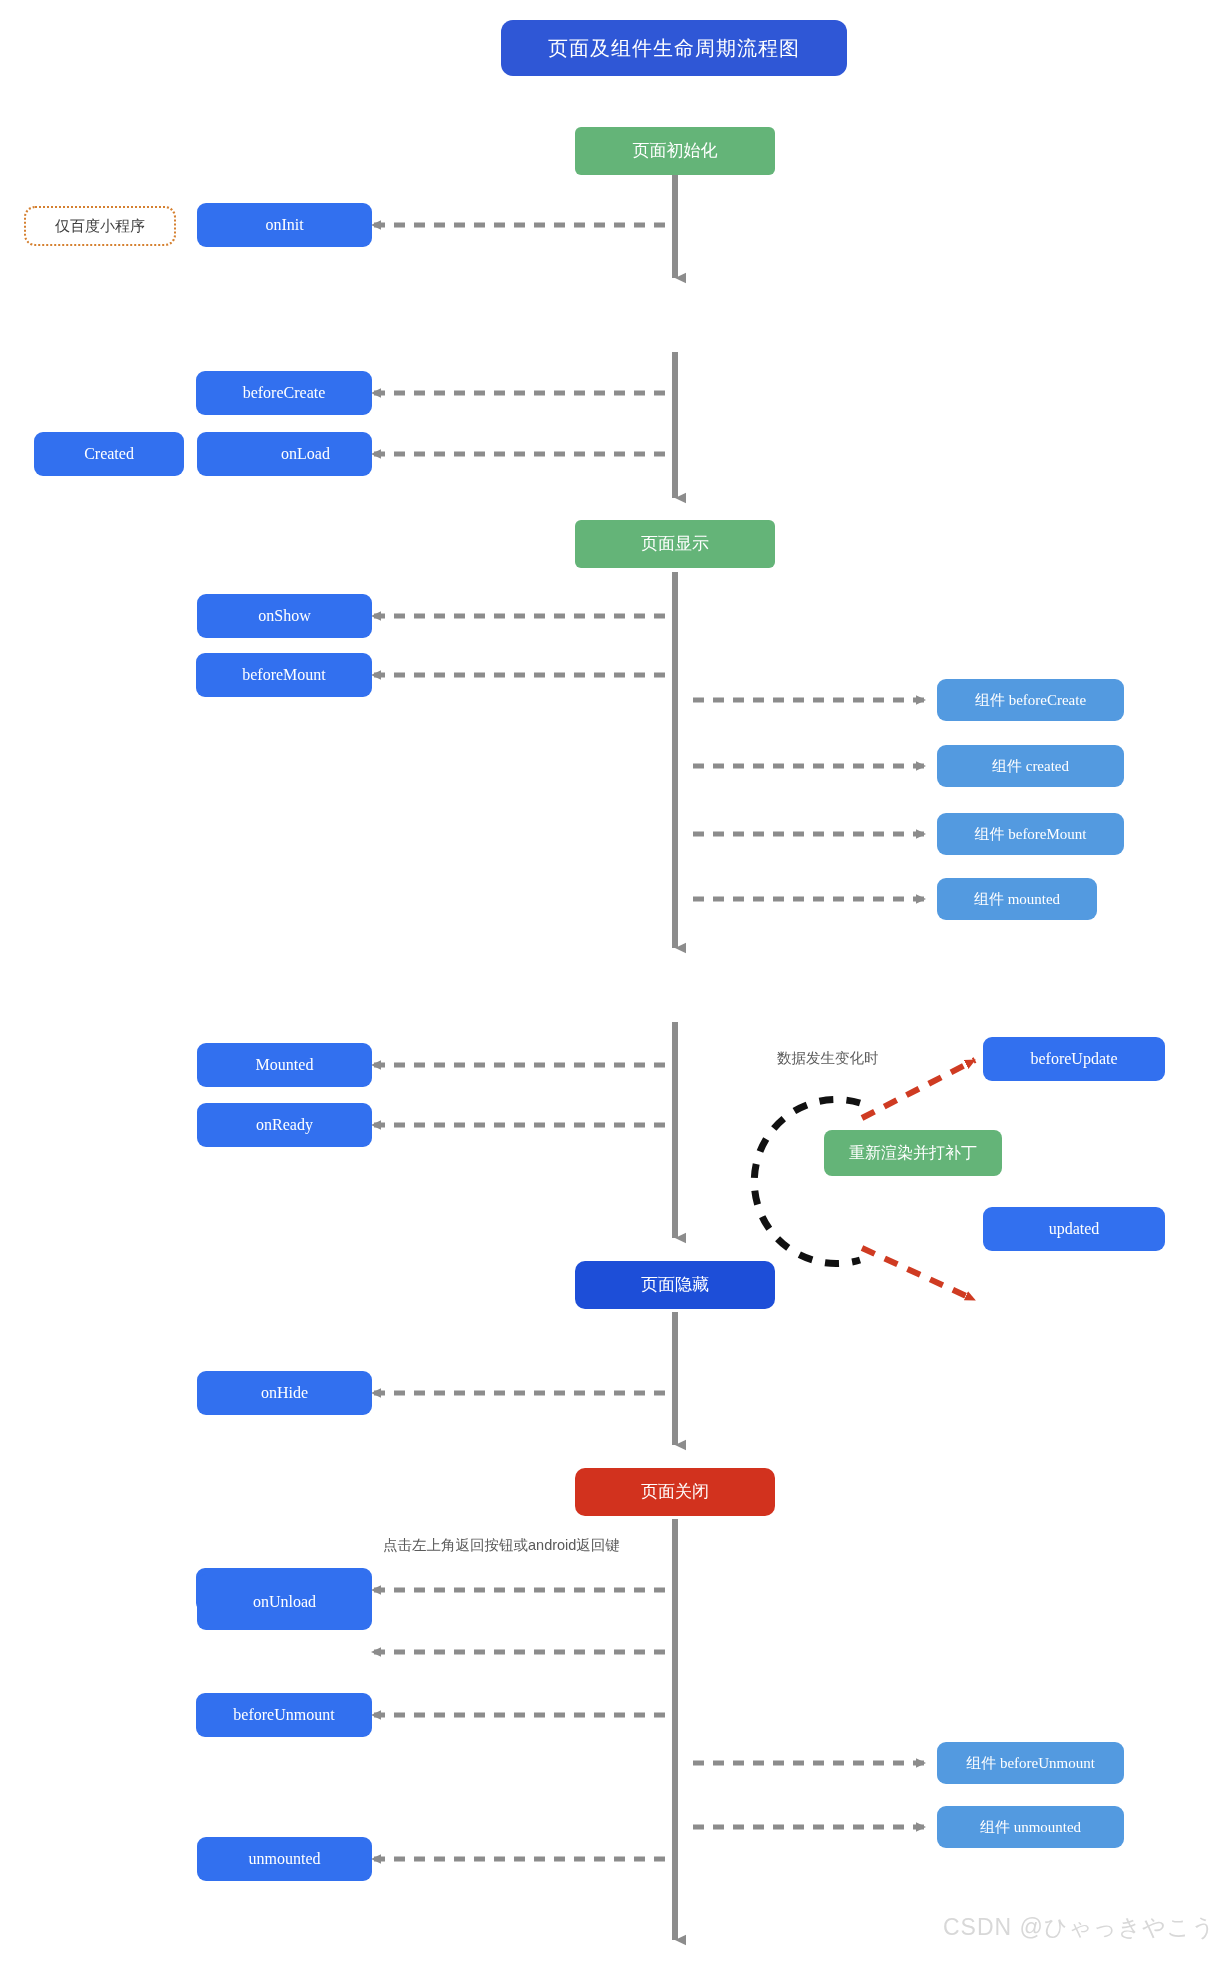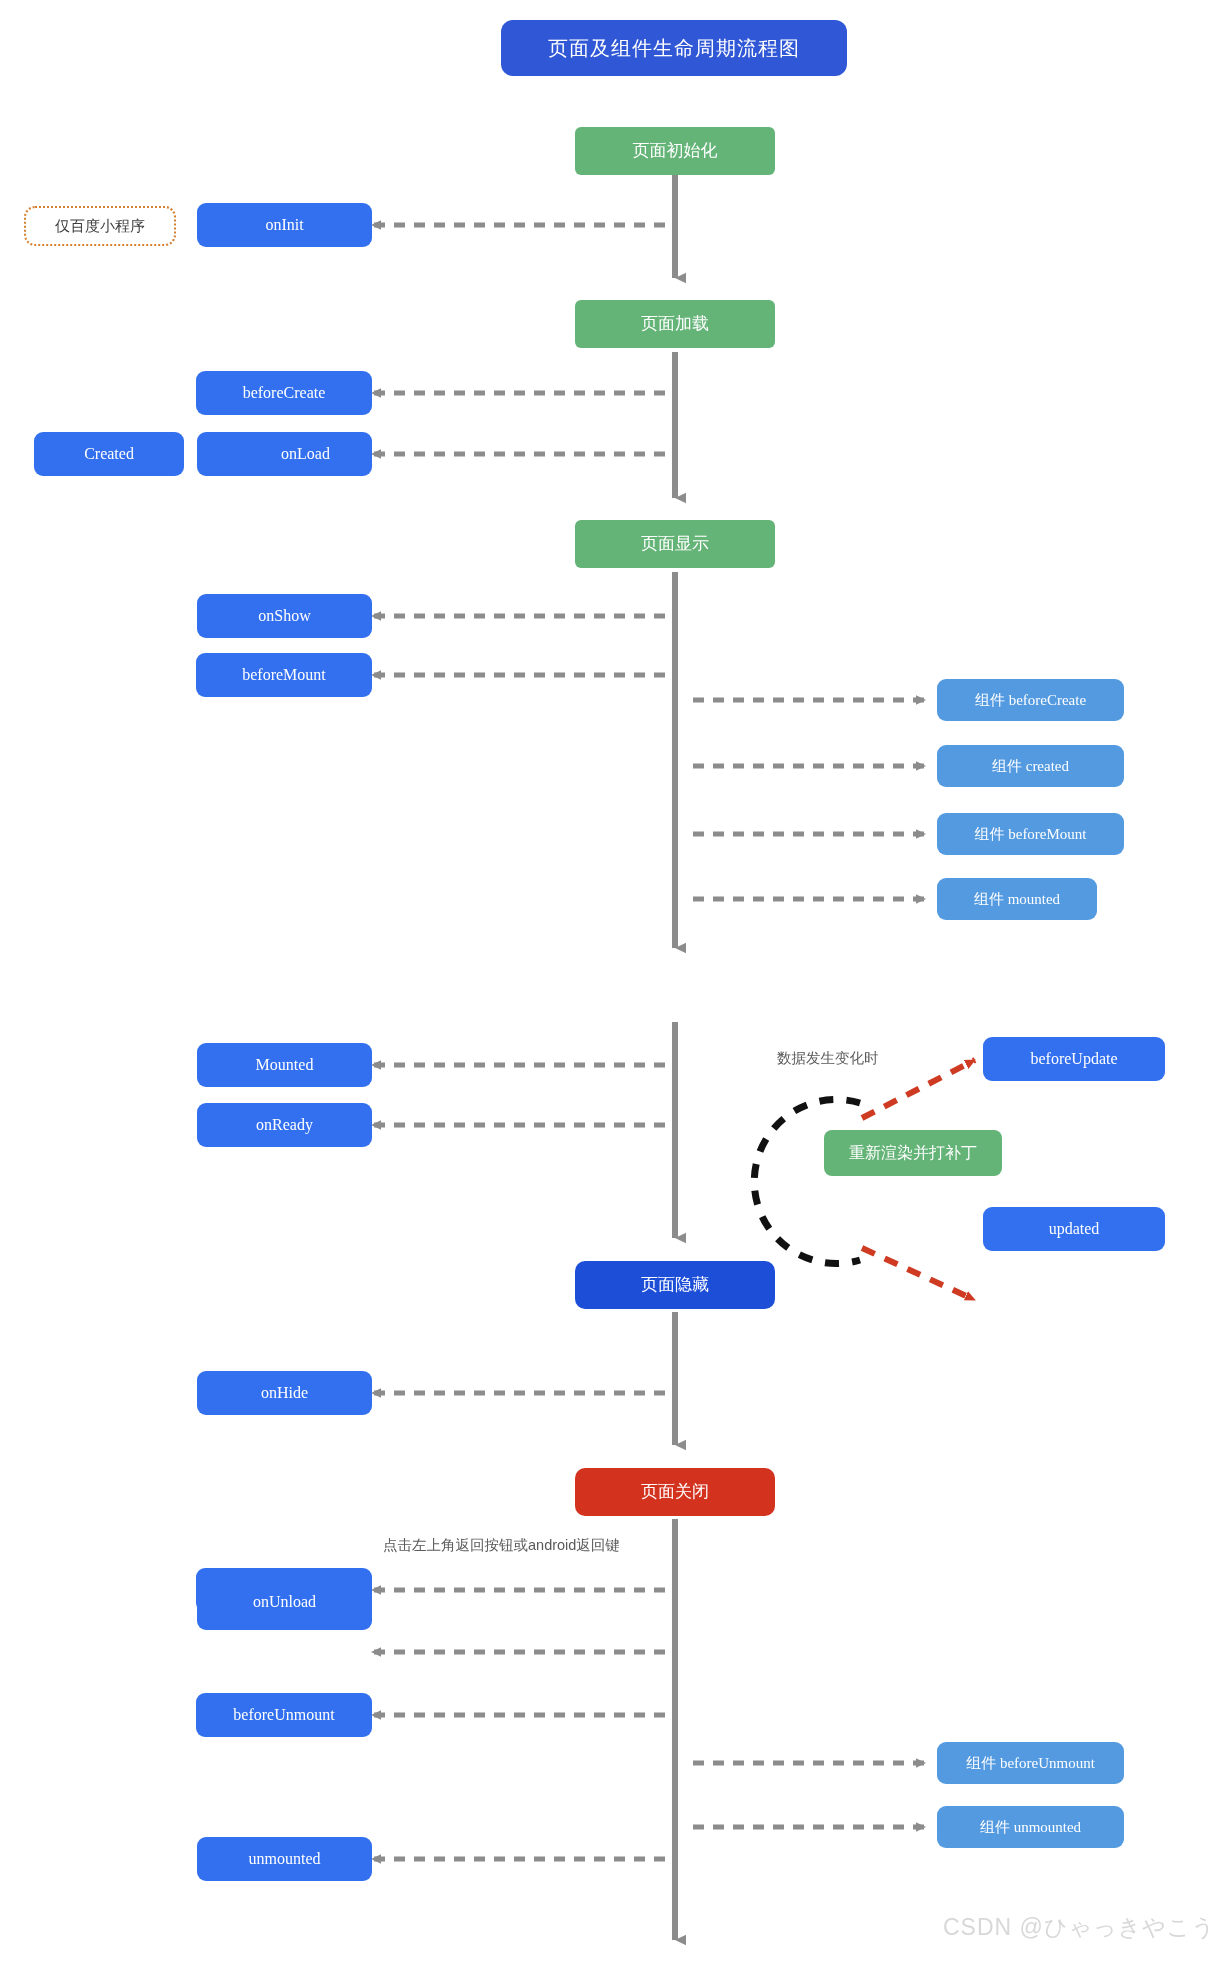--- a/index.html
+++ b/index.html
@@ -138,21 +138,20 @@
     <g stroke="#cf3b22" stroke-width="6" stroke-dasharray="14 11" fill="none">
       <line x1="862" y1="1118" x2="975" y2="1060" marker-end="url(#arrowRed)"></line>
       <line x1="862" y1="1248" x2="975" y2="1300" marker-end="url(#arrowRed)"></line>
     </g>
   </svg>
 
   <div class="node title" style="left:501px; top:20px; width:346px; height:56px;">页面及组件生命周期流程图</div>
 
   <div class="node stage-green" style="left:575px; top:127px; width:200px; height:48px;">页面初始化</div>
 
-  <div class="node stage-green" style="left:575px; top:300px; width:200px; height:48px;">页面加载</div>
 
   <div class="node stage-green" style="left:575px; top:520px; width:200px; height:48px;">页面显示</div>
 
 
   <div class="node stage-orange" style="left:575px; top:1261px; width:200px; height:48px;">页面隐藏</div>
 
   <div class="node stage-red" style="left:575px; top:1468px; width:200px; height:48px;">页面关闭</div>
 
   <div class="node hook" style="left:197px; top:203px; width:175px; height:44px;">onInit</div>
 

